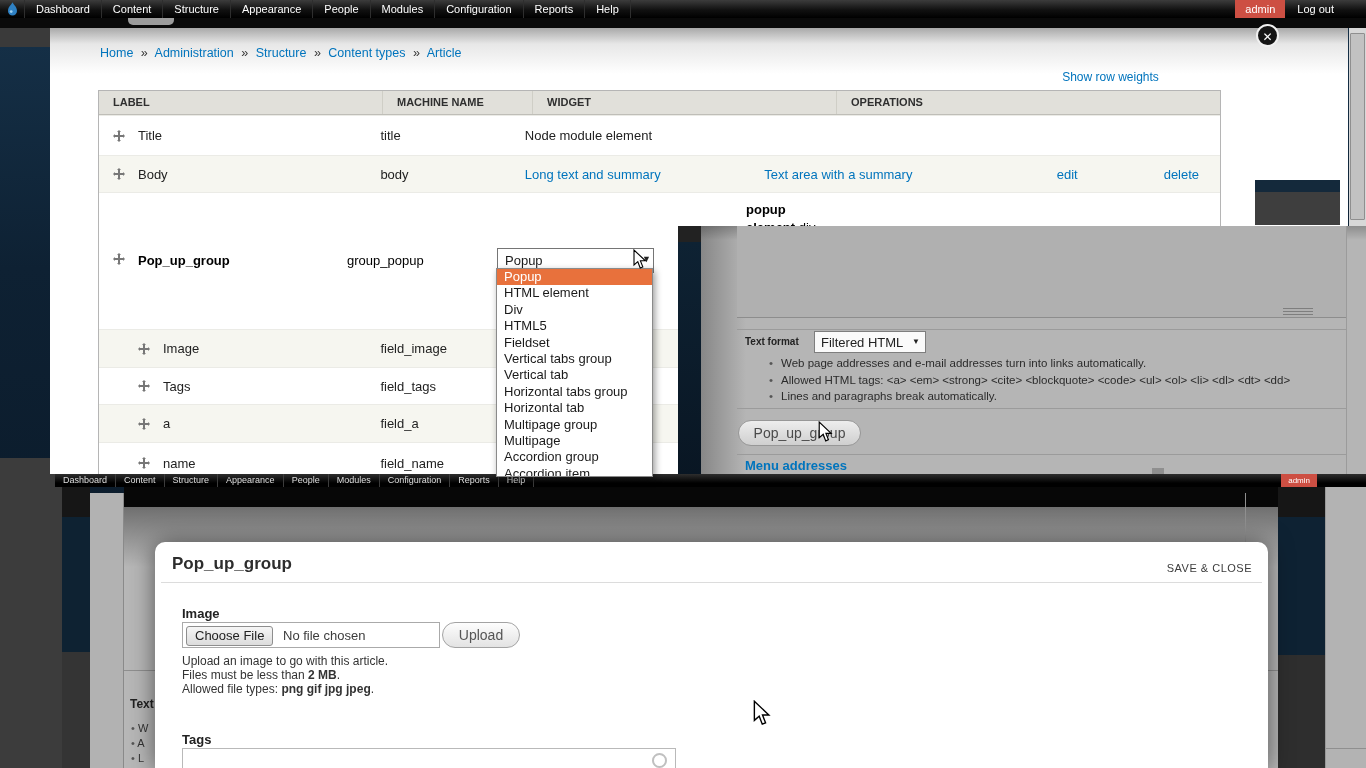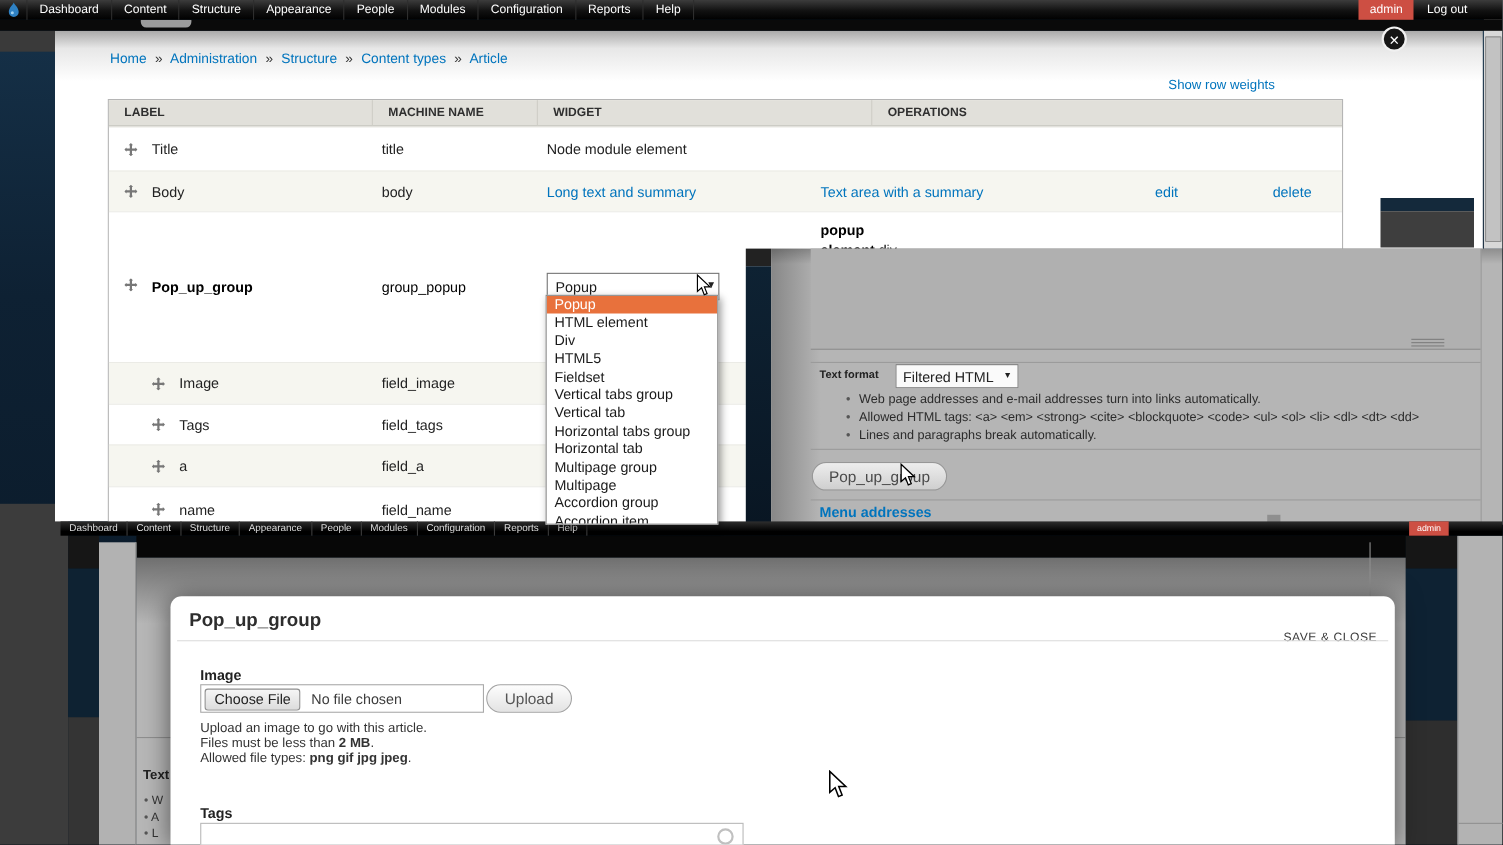--- a/index.html
+++ b/index.html
@@ -31,21 +31,21 @@
             color:#fff;font-size:12px;font-weight:bold;text-align:center;line-height:22px;z-index:41;cursor:pointer;box-sizing:border-box;}
   .crumbs{left:100px;top:46px;font-size:12.5px;z-index:30;}
   .crumb-sep{color:#333;margin:0 4px;}
   .srw{left:1000px;top:70px;width:221px;text-align:center;font-size:12px;z-index:30;}
 
   
   .ftable{left:98px;top:90px;width:1123px;border:1px solid #b5b5b5;box-sizing:border-box;background:#fff;z-index:30;}
   .thead{display:flex;height:23px;background:#e1e0da;border-bottom:1px solid #bfbeb8;}
   .th{font-size:11px;font-weight:bold;color:#2f2f2f;line-height:23px;padding-left:14px;box-sizing:border-box;border-right:1px solid #cfcec6;}
   .th:last-child{border-right:none;}
-  .c1{width:240px;} .c2{width:150px;} .c3{width:249px;} .c4{width:304px;} .c5{width:178px;}
+  .c1{width:284px;} .c2{width:150px;} .c3{width:249px;} .c4{width:304px;} .c5{width:178px;}
   .trow{display:flex;align-items:center;font-size:13px;color:#222;border-top:1px solid #ebebe6;}
   .trow:first-of-type{border-top:none;}
   .r-even{background:#f6f6f0;justify-content:flex-end;}
   .cell{box-sizing:border-box;padding-left:8px;}
   .cell.c1{padding-left:14px;display:flex;align-items:center;}
   .drag{display:inline-flex;margin-right:13px;cursor:move;}
   .indent{margin-left:25px;}
   .ops{display:flex;}
   .ops .op2{margin-left:86px;}
 
@@ -109,21 +109,21 @@
   .pv-r2{left:1278px;top:517px;width:47px;height:138px;background:#0e2233;z-index:44;}
   .pv-r3{left:1278px;top:655px;width:47px;height:113px;background:#2e2e2e;z-index:44;}
   .pv-rgray{left:1325px;top:487px;width:41px;height:281px;background:#b3b3b3;border-left:1px solid #999;box-sizing:border-box;z-index:44;}
   .pv-rgray .hl{position:absolute;left:0;top:261px;width:41px;height:1px;background:#8f8f8f;}
   .pv-vline{left:1245px;top:493px;width:1px;height:52px;background:#8f8f8f;z-index:44;}
 
   
   .modal{left:155px;top:542px;width:1113px;height:226px;background:#fff;border-radius:10px 10px 0 0;z-index:50;
          box-shadow:0 2px 24px rgba(0,0,0,.55);overflow:hidden;}
   .m-title{position:absolute;left:17px;top:12px;font-size:17px;font-weight:bold;color:#2d2d2d;}
-  .m-save{position:absolute;right:16px;top:32px;font-size:11px;color:#3c3c3c;letter-spacing:.5px;cursor:pointer;}
+  .m-save{position:absolute;right:16px;top:20px;font-size:11px;color:#3c3c3c;letter-spacing:.5px;cursor:pointer;}
   .m-div{position:absolute;left:6px;top:40px;width:1101px;height:1px;background:#dcdcdc;}
   .m-imglabel{position:absolute;left:27px;top:64px;font-size:13px;font-weight:bold;color:#222;}
   .m-filebox{position:absolute;left:27px;top:80px;width:258px;height:26px;border:1px solid #aaa;box-sizing:border-box;background:#fff;cursor:pointer;}
   .m-choose{position:absolute;left:3px;top:3px;height:18px;padding:0 8px;border:1px solid #8e8e8e;border-radius:3px;
             background:linear-gradient(180deg,#f6f6f6,#dcdcdc);font-size:13px;color:#222;line-height:17px;cursor:pointer;}
   .m-nofile{position:absolute;left:100px;top:5px;font-size:13px;color:#3c3c3c;}
   .m-upload{position:absolute;left:287px;top:80px;width:78px;height:26px;border-radius:14px;border:1px solid #a3a3a3;
             background:linear-gradient(180deg,#fdfdfd,#e3e3e3);box-sizing:border-box;text-align:center;line-height:24px;
             font-size:14px;color:#555;cursor:pointer;}
   .m-desc{position:absolute;left:27px;font-size:12px;color:#333;}

